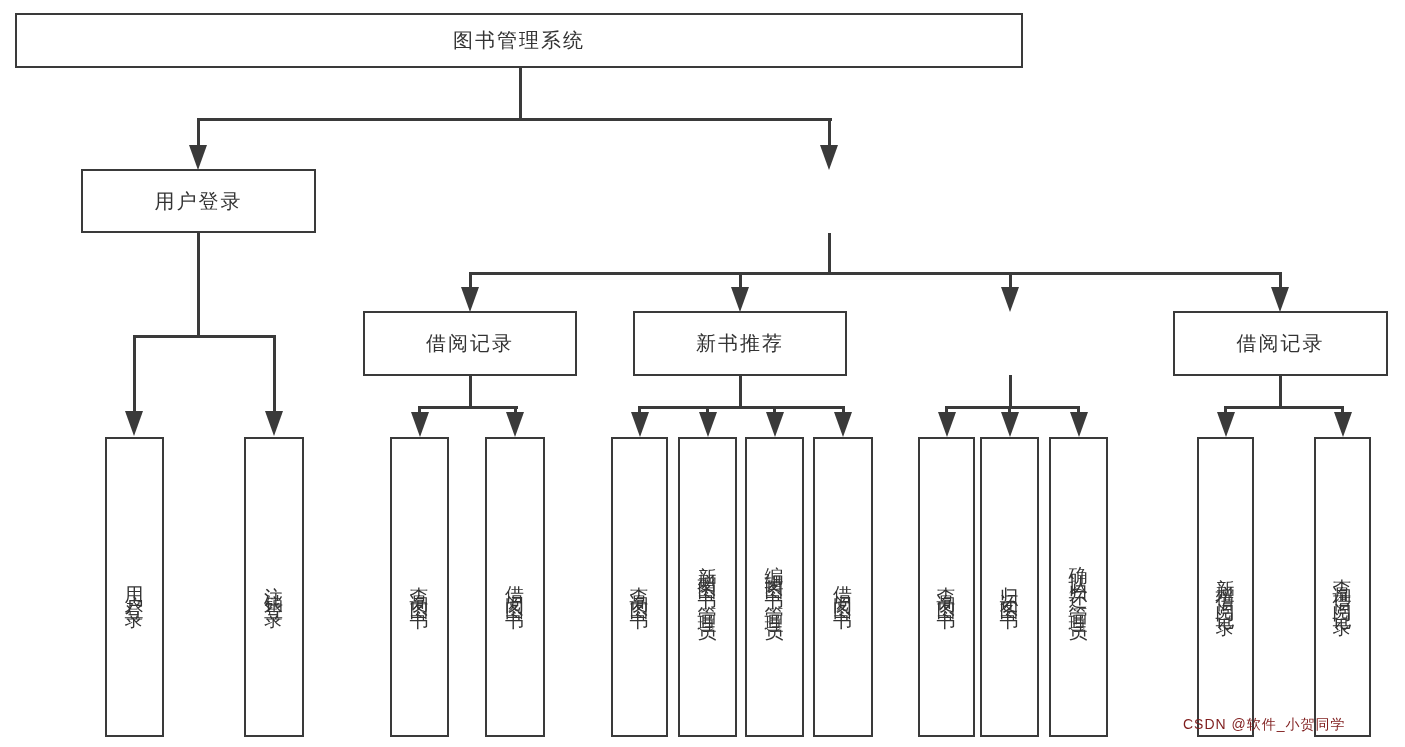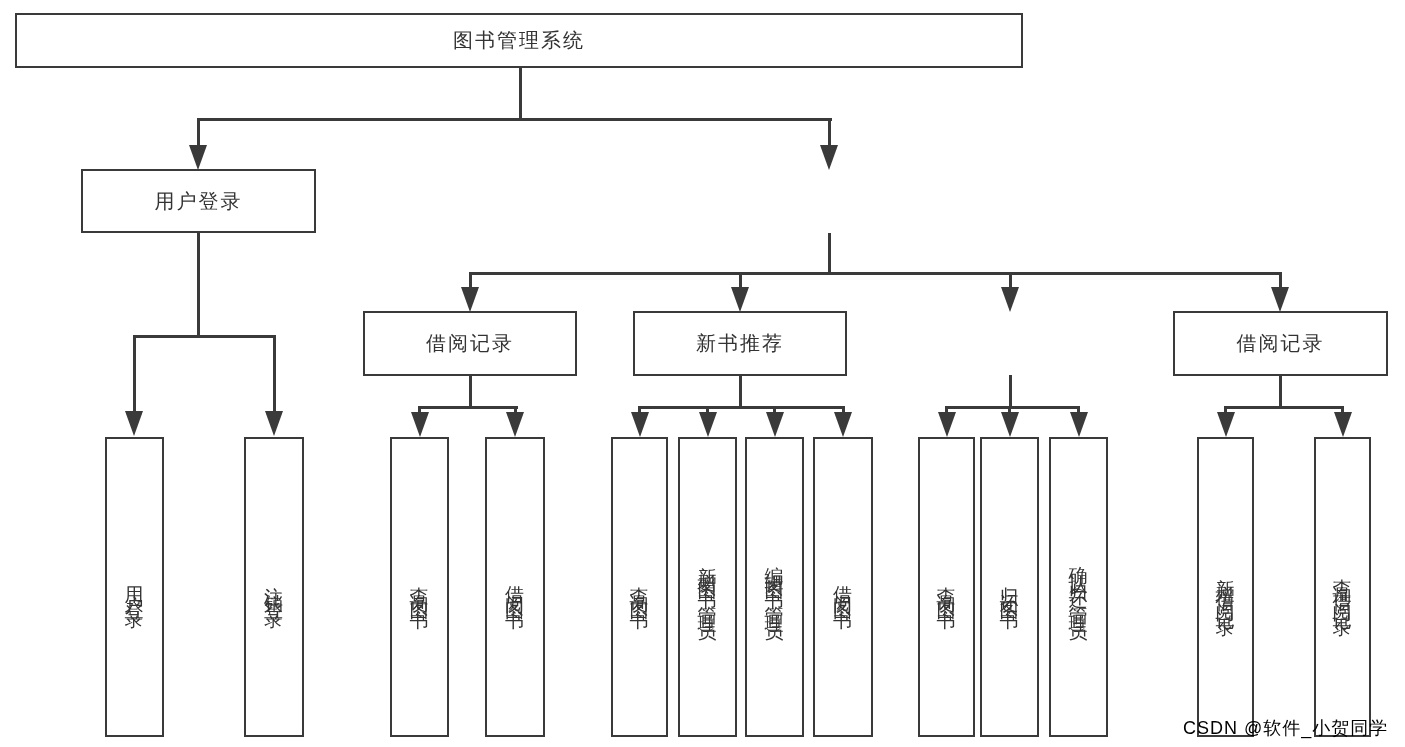--- a/index.html
+++ b/index.html
@@ -16,21 +16,21 @@
     writing-mode:vertical-rl;text-orientation:mixed;
     font-size:19px;letter-spacing:8px;line-height:1;white-space:nowrap;
   }
   .lv{position:absolute;width:3px;background:#3a3a3a;}
   .lh{position:absolute;height:3px;background:#3a3a3a;}
   .ah{
     position:absolute;width:0;height:0;
     border-left:9px solid transparent;border-right:9px solid transparent;
     border-top:25px solid #3a3a3a;
   }
-  .watermark{position:absolute;color:#000000;font-size:18px;letter-spacing:1px;white-space:nowrap;}
+  .watermark{position:absolute;color:#7f1d1d;font-size:14px;letter-spacing:1px;white-space:nowrap;}
 </style>
 </head>
 <body>
 
 <div id="stage">
 
   <div class="box" style="left:15px;top:13px;width:1008px;height:55px;">
     <span class="hlabel">图书管理系统</span>
   </div>
 

